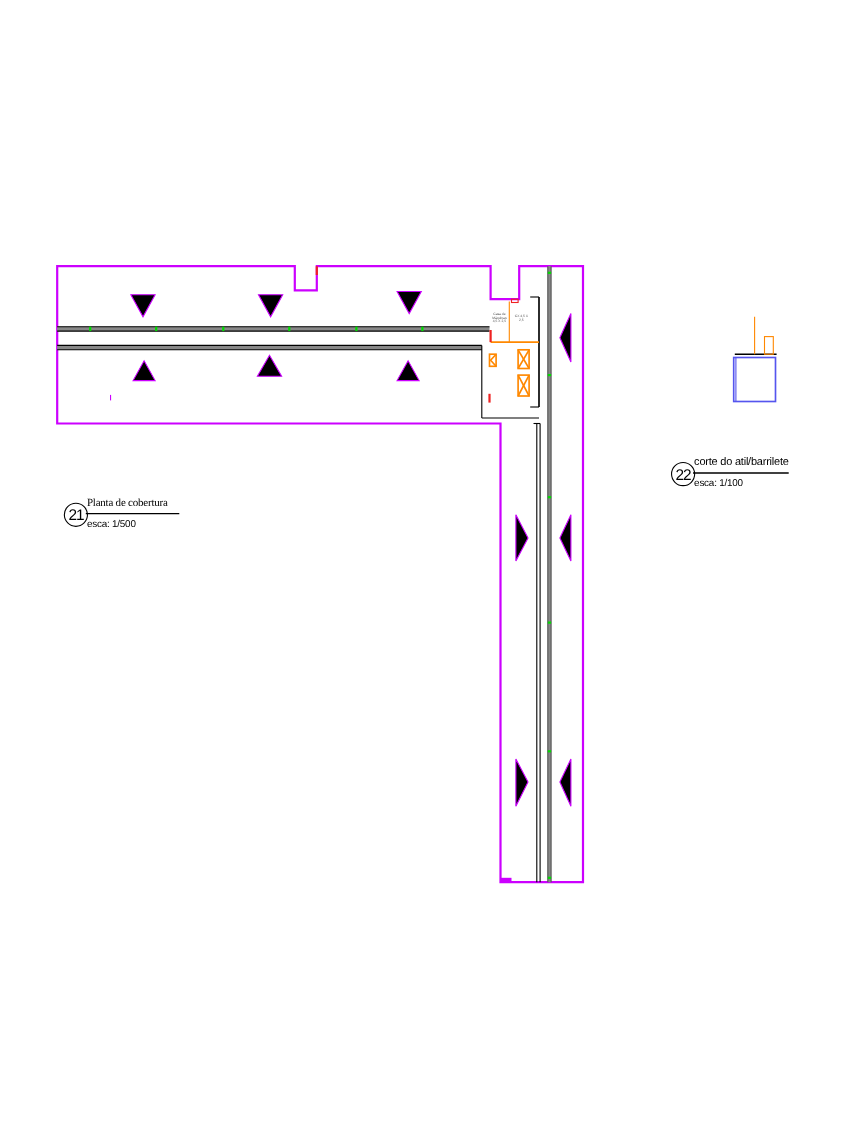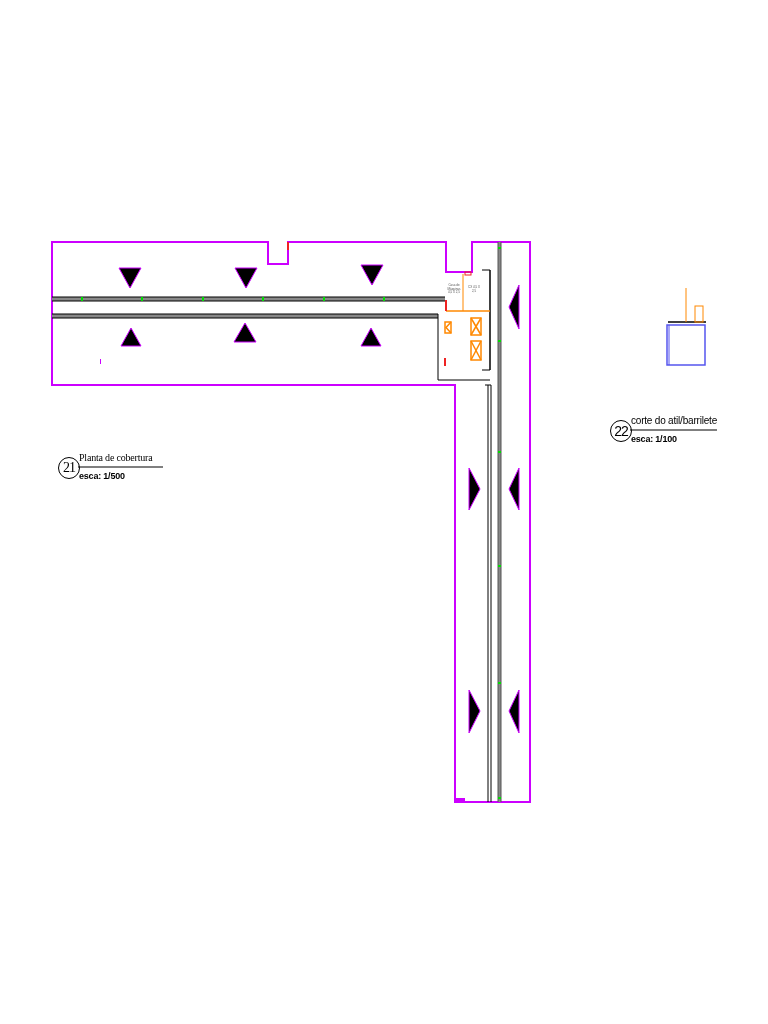--- a/index.html
+++ b/index.html
@@ -1,20 +1,20 @@
 <!DOCTYPE html>
 <html><head>
   <meta charset="utf-8">
   <style>
     html, body { margin: 0; padding: 0; background: #ffffff; }
     body { width: 768px; height: 1024px; position: relative; overflow: hidden; font-family: "Liberation Sans", sans-serif; }
     svg { position: absolute; left: 0; top: 0; }
     .label { position: absolute; font-family: "Liberation Sans", sans-serif; color: #000; }
     .title { font-size: 10px; letter-spacing: -0.2px; }
-    .scale { font-size: 9px; letter-spacing: -0.2px; font-weight: bold; }
+    .scale { font-size: 9px; letter-spacing: -0.2px; }
     .num { position: absolute; font-size: 14px; font-family: "Liberation Sans", sans-serif; width: 20px; height: 20px; border: 1px solid #000; border-radius: 50%; text-align: center; line-height: 20px; letter-spacing: -1px; }
     .tiny { position: absolute; font-size: 3px; color: #555; text-align: center; line-height: 3.5px; }
   </style>
 </head>
 <body>
 
 <svg width="768" height="1024" viewBox="0 0 768 1024">
 
   <g fill="none" stroke="#cc00ff" stroke-width="2">
     <path d="M52,242 L268,242 L268,264 L288,264 L288,242 L446,242 L446,272 L472,272 L472,242 L530,242 L530,802 L455,802 L455,385 L52,385 Z"></path>
@@ -105,19 +105,19 @@
     <line x1="669" y1="325" x2="669" y2="365" stroke="#5555ee" stroke-width="1"></line>
   </g>
 
   <line x1="78" y1="467" x2="163" y2="467" stroke="#000" stroke-width="1.2"></line>
   <line x1="630" y1="430" x2="717" y2="430" stroke="#000" stroke-width="1.2"></line>
 </svg>
 
 <div class="tiny" style="left:446px; top:284px; width:16px;">Casa de Máquinas 4,5 X 2,5</div>
 <div class="tiny" style="left:466px; top:286px; width:16px;">CX 4,5 X 2,5</div>
 
-<div class="num" style="left:58px; top:457px;font-family:Liberation Serif, serif;">21</div>
+<div class="num" style="left:58px; top:457px;">21</div>
 <div class="label title" style="left:79px; top:452px;font-family:Liberation Serif, serif;">Planta de cobertura</div>
 <div class="label scale" style="left:79px; top:471px;text-align:right;">esca: 1/500</div>
 
 <div class="num" style="left:610px; top:420px;">22</div>
 <div class="label title" style="left:631px; top:415px;">corte do atil/barrilete</div>
 <div class="label scale" style="left:631px; top:434px;">esca: 1/100</div>
 
 </body></html>

